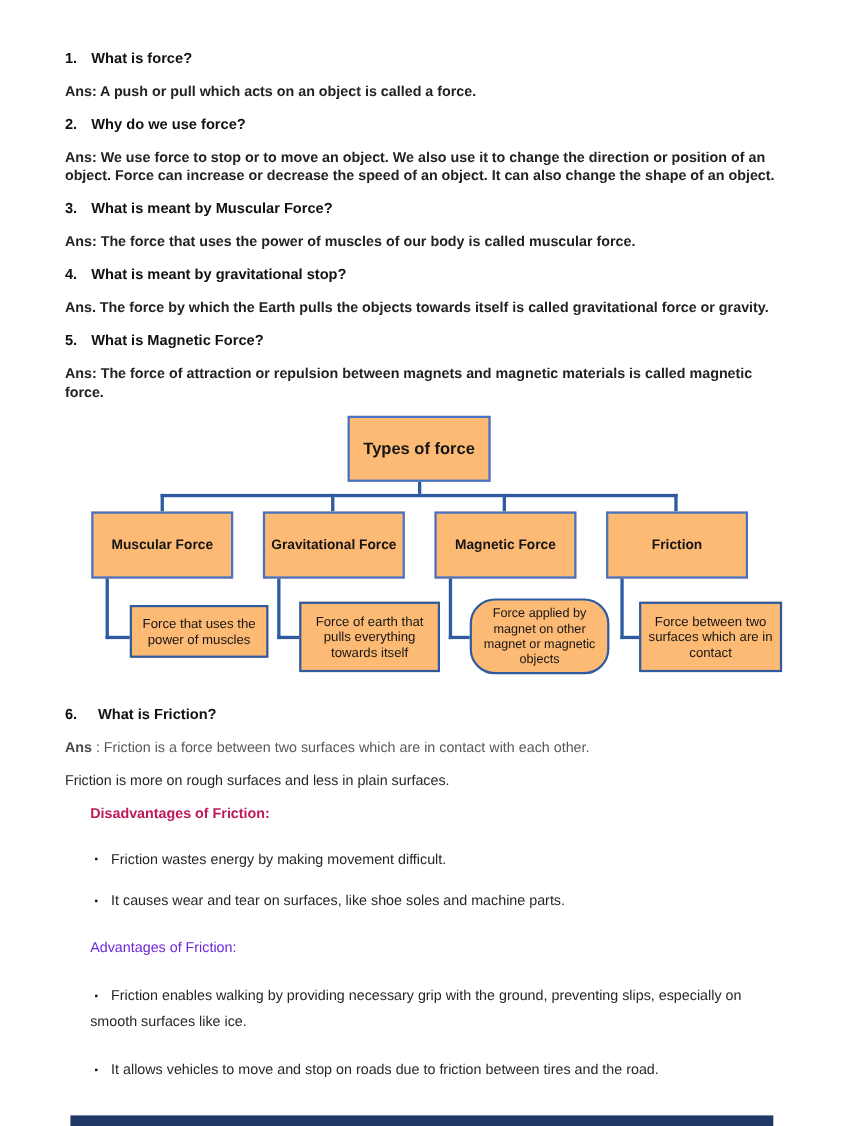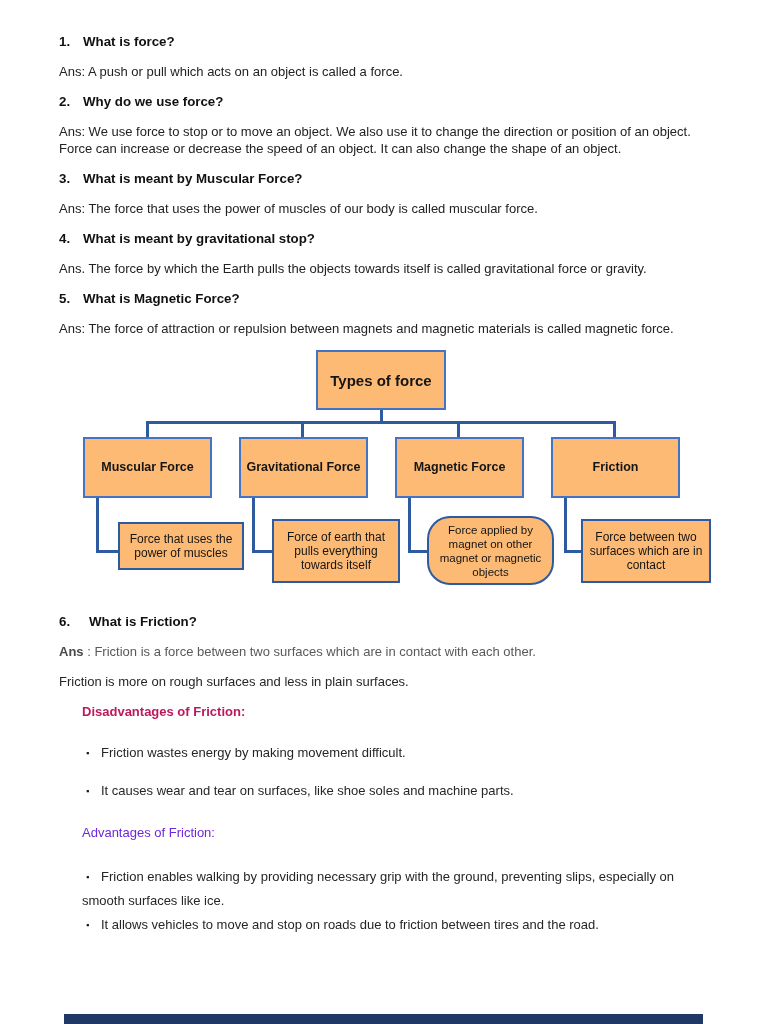--- a/index.html
+++ b/index.html
@@ -1,43 +1,43 @@
 <!DOCTYPE html>
 <html><head>
 <meta charset="utf-8">
 <style>
   html,body{margin:0;padding:0;background:#ffffff;}
   .page{
     position:relative;width:768px;height:1024px;background:#fff;overflow:hidden;
     font-family:"Liberation Sans","DejaVu Sans",sans-serif;color:#1d1d1d;
   }
-  .content{position:absolute;inset:0;padding:33px 58px 0 59px;font-size:13px;line-height:17px;}
+  .content{position:absolute;inset:0;padding:44px 58px 0 59px;font-size:13px;line-height:17px;}
   .qhead{font-weight:bold;font-size:13.3px;color:#111;margin:0 0 13px 0;}
   .qhead .num{display:inline-block;width:24px;}
   .qhead .numwide{display:inline-block;width:30px;}
-  .ans{margin:0 0 13px 0;color:#222;}
+  .ans{margin:0 0 13px 0;color:#222;font-weight:bold;}
   
   .diagram{position:relative;height:235px;margin:6px -58px 28px -59px;}
   .dbox{
     position:absolute;display:flex;align-items:center;justify-content:center;text-align:center;
     background:#fdba74;border:2px solid #4472c4;box-sizing:border-box;color:#151515;
   }
   .dbox.root{left:316px;top:0;width:130px;height:60px;font-weight:bold;font-size:15px;}
   .dbox.parent{top:87px;width:129px;height:61px;font-weight:bold;font-size:12.5px;}
   .dbox.child{border-color:#2e5aa0;font-size:12px;line-height:14px;padding:2px 3px;}
   .line{position:absolute;background:#2e5aa0;}
   
   .ans6{margin:0 0 13px 0;color:#595959;}
   .ans6 b{color:#4a4a4a;}
   .note{margin:0 0 13px 0;color:#262626;}
   .subhead{margin:0 0 24px 23px;font-weight:bold;color:#be185d;}
   .subhead2{margin:24px 0 24px 23px;color:#6d28d9;}
   .bullet{margin:0 0 20px 0;padding-left:23px;text-indent:4px;color:#262626;}
   .bullet .bl{display:inline-block;width:15px;text-indent:0;font-size:9px;vertical-align:1px;color:#111;}
-  .bullet.wrap{line-height:23px;text-indent:4px;margin-bottom:4px;}
+  .bullet.wrap{line-height:23px;text-indent:4px;margin-bottom:23px;}
   .bullet.wrap .txt{}
   .footer-bar{position:absolute;left:64px;top:1014px;width:639px;height:10px;}
 </style>
 </head>
 <body>
 
 <div class="page">
   <div class="content">
 
     <p class="qhead"><span class="num">1.</span><span>What is force?</span></p>

